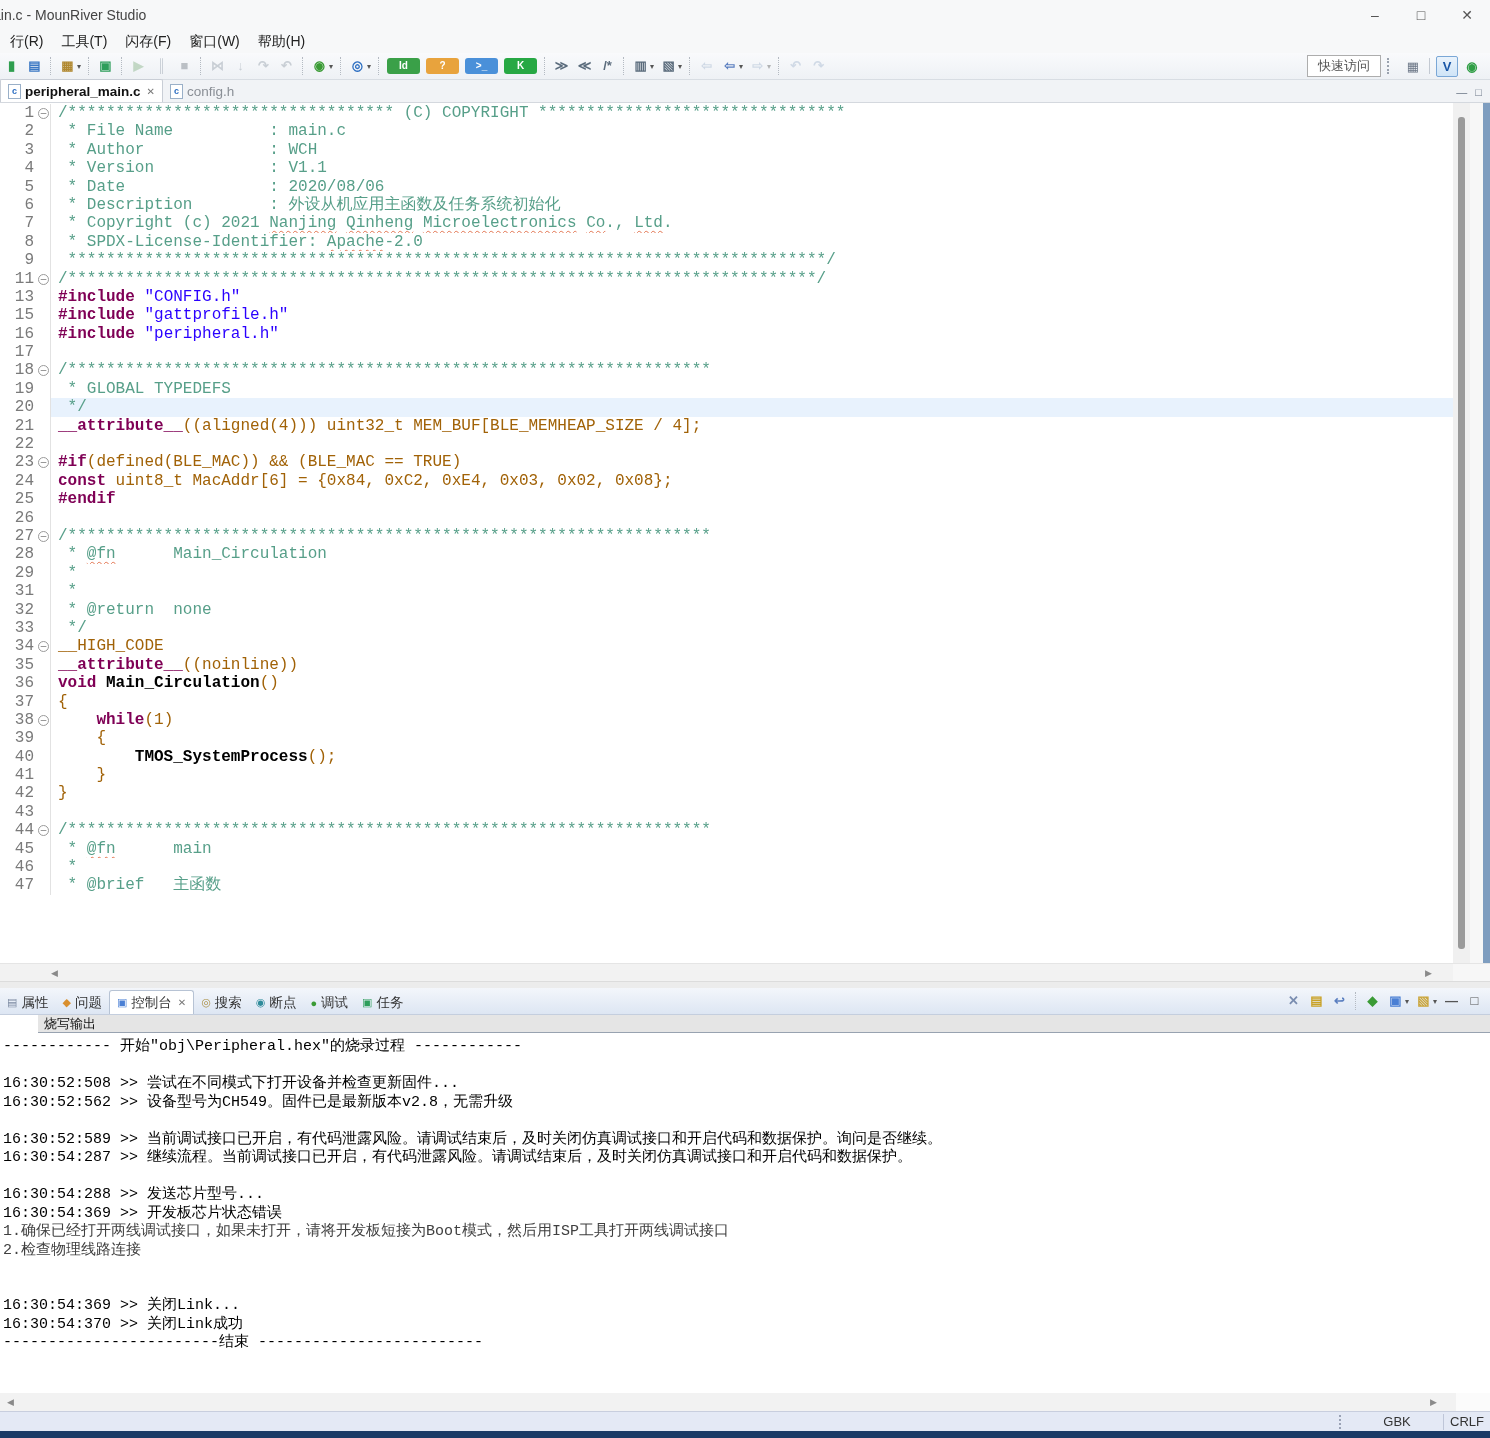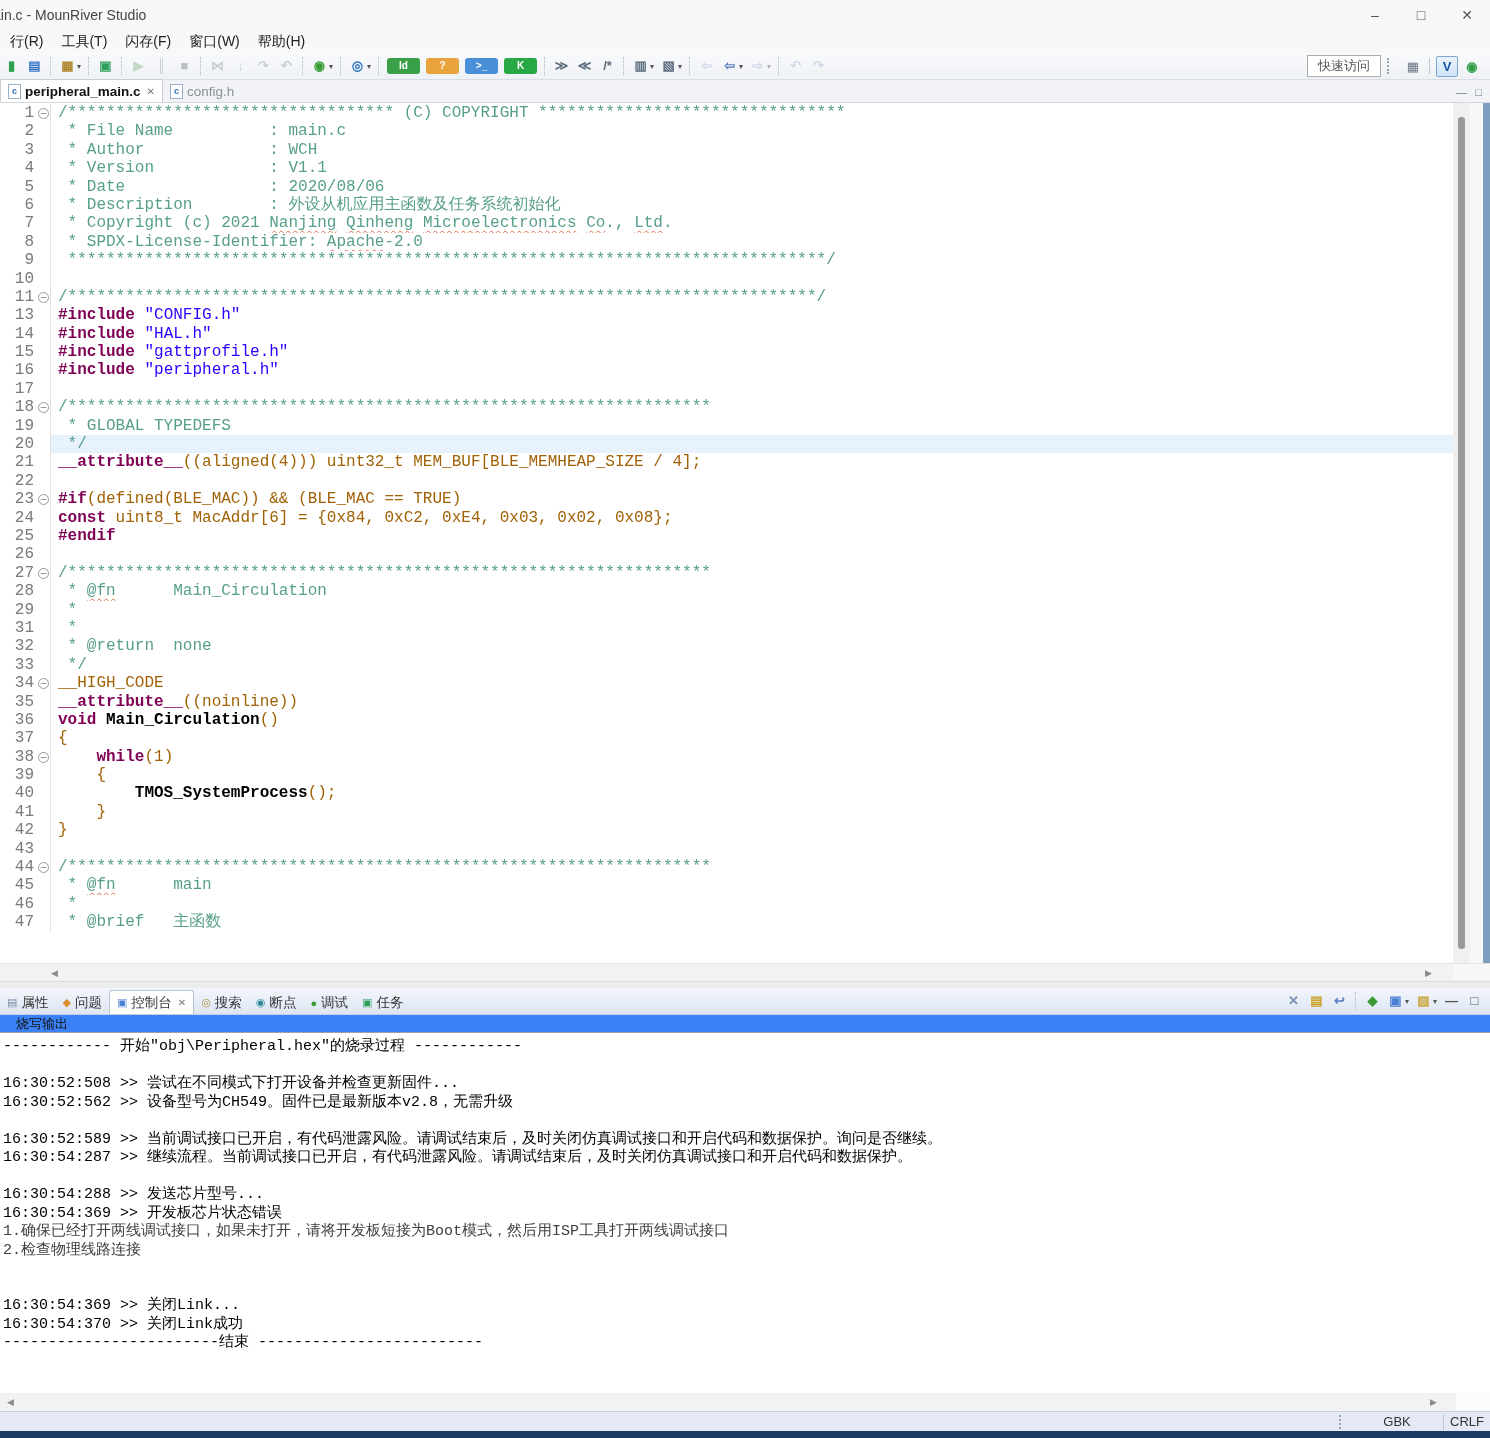--- a/index.html
+++ b/index.html
@@ -83,22 +83,22 @@
 
   .sash{height:7px;flex:none;background:#ececec;border-top:1px solid #dcdcdc;box-sizing:border-box;}
 
   
   .ctabbar{height:27px;flex:none;background:linear-gradient(#f3f6fb,#dde6f3);
            border-bottom:1px solid #c4cede;display:flex;align-items:flex-end;box-sizing:border-box;}
   .ctab{display:flex;align-items:center;height:23px;padding:0 7px;font-size:13.5px;color:#333;margin-top:2px;}
   .ctab.active{background:#fff;border:1px solid #b7c3d4;border-bottom:none;border-radius:3px 3px 0 0;}
   .cticon{font-size:11px;margin-right:4px;}
   .ctright{margin-left:auto;display:flex;align-items:center;padding-right:4px;height:100%;}
-  .ctitle{height:18px;flex:none;font-size:13px;color:#111;padding-left:16px;line-height:17px;
-          border-bottom:1px solid #98a2b0;box-sizing:border-box;background:#3b82f6;}
+  .ctitle{height:18px;flex:none;font-size:13px;color:#111;padding-left:6px;line-height:17px;
+          border-bottom:1px solid #98a2b0;box-sizing:border-box;background:#e5e5e5;margin-left:38px;}
   .cbody{height:360px;flex:none;background:#fff;overflow:hidden;padding:5px 0 0 3px;box-sizing:border-box;}
   .cline{height:18.5px;font-family:"Liberation Mono","DejaVu Sans Mono",monospace;
          font-size:15px;line-height:18.5px;white-space:pre;color:#000;}
   .cline.red{color:#404040;}
 
   
   .statusbar{height:20px;flex:none;background:#e4e9f5;border-top:1px solid #c8cede;
              display:flex;align-items:flex-end;box-sizing:border-box;}
   .sbright{margin-left:auto;display:flex;align-items:center;height:100%;}
   .sbhandle{width:6px;height:14px;border-left:2px dotted #9aa2b5;margin-right:4px;}
@@ -264,24 +264,22 @@
     <div class="codewrap">
         <div class="cl"><span class="ln">1</span><span class="fold has"></span><div class="content"><span class="c">/********************************** (C) COPYRIGHT ********************************</span></div></div>
         <div class="cl"><span class="ln">2</span><span class="fold"></span><div class="content"><span class="c"> * File Name          : main.c</span></div></div>
         <div class="cl"><span class="ln">3</span><span class="fold"></span><div class="content"><span class="c"> * Author             : WCH</span></div></div>
         <div class="cl"><span class="ln">4</span><span class="fold"></span><div class="content"><span class="c"> * Version            : V1.1</span></div></div>
         <div class="cl"><span class="ln">5</span><span class="fold"></span><div class="content"><span class="c"> * Date               : 2020/08/06</span></div></div>
         <div class="cl"><span class="ln">6</span><span class="fold"></span><div class="content"><span class="c"> * Description        : 外设从机应用主函数及任务系统初始化</span></div></div>
         <div class="cl"><span class="ln">7</span><span class="fold"></span><div class="content"><span class="c"> * Copyright (c) 2021 </span><span class="c sq">Nanjing</span><span class="c"> </span><span class="c sq">Qinheng</span><span class="c"> </span><span class="c sq">Microelectronics</span><span class="c"> </span><span class="c sq">Co</span><span class="c">., </span><span class="c sq">Ltd</span><span class="c">.</span></div></div>
         <div class="cl"><span class="ln">8</span><span class="fold"></span><div class="content"><span class="c"> * SPDX-License-Identifier: </span><span class="c sq">Apache</span><span class="c">-2.0</span></div></div>
         <div class="cl"><span class="ln">9</span><span class="fold"></span><div class="content"><span class="c"> *******************************************************************************/</span></div></div>
-        <div class="cl"><span class="ln">10</span><span class="fold"></span><div class="content"></div></div>
         <div class="cl"><span class="ln">11</span><span class="fold has"></span><div class="content"><span class="c">/******************************************************************************/</span></div></div>
         <div class="cl"><span class="ln">13</span><span class="fold"></span><div class="content"><span class="k">#include</span><span class="p"> </span><span class="s">"CONFIG.h"</span></div></div>
-        <div class="cl"><span class="ln">14</span><span class="fold"></span><div class="content"><span class="k">#include</span><span class="p"> </span><span class="s">"HAL.h"</span></div></div>
         <div class="cl"><span class="ln">15</span><span class="fold"></span><div class="content"><span class="k">#include</span><span class="p"> </span><span class="s">"gattprofile.h"</span></div></div>
         <div class="cl"><span class="ln">16</span><span class="fold"></span><div class="content"><span class="k">#include</span><span class="p"> </span><span class="s">"peripheral.h"</span></div></div>
         <div class="cl"><span class="ln">17</span><span class="fold"></span><div class="content"></div></div>
         <div class="cl"><span class="ln">18</span><span class="fold has"></span><div class="content"><span class="c">/*******************************************************************</span></div></div>
         <div class="cl"><span class="ln">19</span><span class="fold"></span><div class="content"><span class="c"> * GLOBAL TYPEDEFS</span></div></div>
         <div class="cl"><span class="ln">20</span><span class="fold"></span><div class="content cur"><span class="c"> */</span></div></div>
         <div class="cl"><span class="ln">21</span><span class="fold"></span><div class="content"><span class="k">__attribute__</span><span class="p">((aligned(4))) uint32_t MEM_BUF[BLE_MEMHEAP_SIZE / 4];</span></div></div>
         <div class="cl"><span class="ln">22</span><span class="fold"></span><div class="content"></div></div>
         <div class="cl"><span class="ln">23</span><span class="fold has"></span><div class="content"><span class="k">#if</span><span class="p">(defined(BLE_MAC)) &amp;&amp; (BLE_MAC == TRUE)</span></div></div>
         <div class="cl"><span class="ln">24</span><span class="fold"></span><div class="content"><span class="k">const</span><span class="p"> uint8_t MacAddr[6] = {0x84, 0xC2, 0xE4, 0x03, 0x02, 0x08};</span></div></div>

